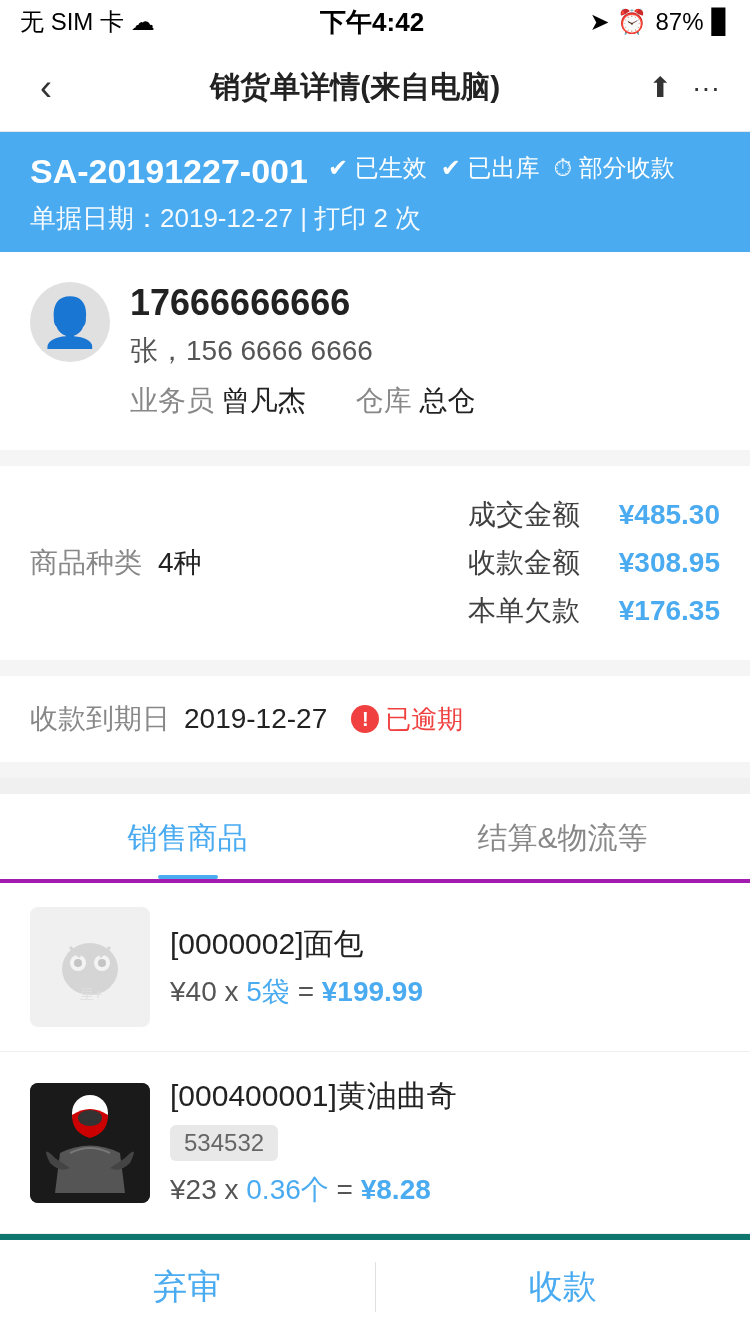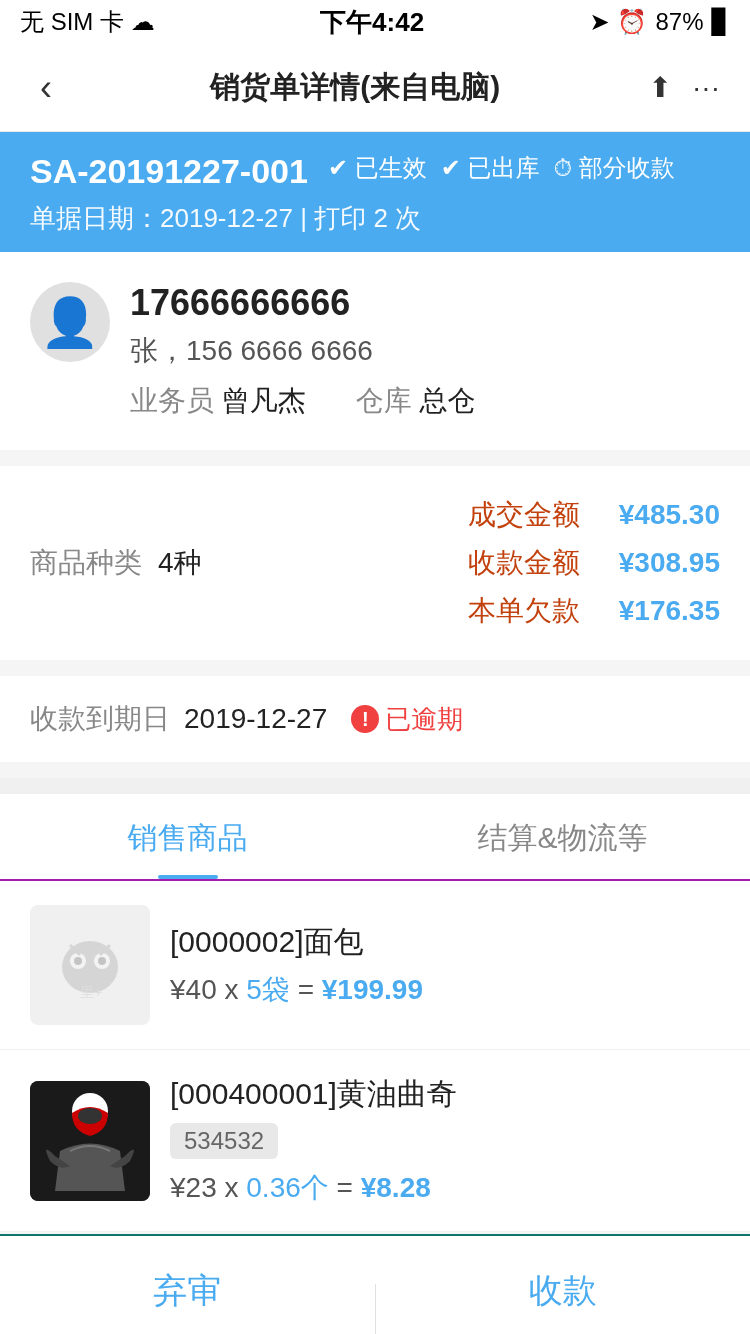--- a/index.html
+++ b/index.html
@@ -162,21 +162,21 @@
       gap: 10px;
       text-align: right;
     }
     .stats-row {
       display: flex;
       justify-content: flex-end;
       align-items: center;
       gap: 20px;
       font-size: 28px;
     }
-    .stats-row-label { color: #c2410c; }
+    .stats-row-label { color: #404040; }
     .stats-row-value { color: #4AABF0; font-weight: 600; min-width: 120px; text-align: right; }
 
     
     .payment-due {
       background: #fff;
       padding: 24px 30px;
       display: flex;
       align-items: center;
       gap: 14px;
       font-size: 28px;
@@ -208,21 +208,21 @@
     
     .section-divider {
       height: 16px;
       background: #f0f0f0;
     }
 
     
     .tabs {
       background: #fff;
       display: flex;
-      border-bottom: 2px solid #a21caf;
+      border-bottom: 4px solid #a21caf;
     }
     .tab {
       flex: 1;
       text-align: center;
       padding: 24px 0 20px;
       font-size: 30px;
       color: #888;
       position: relative;
       cursor: pointer;
     }
@@ -298,23 +298,23 @@
     .price-total { color: #4AABF0; font-weight: 700; }
 
     
     .bottom-bar {
       position: fixed;
       bottom: 0;
       left: 0;
       width: 750px;
       height: 100px;
       background: #fff;
-      border-top: 2px solid #0f766e;
-      display: flex;
-      align-items: flex-end;
+      border-top: 6px solid #0f766e;
+      display: flex;
+      align-items: center;
     }
     .bottom-btn {
       flex: 1;
       text-align: center;
       font-size: 34px;
       font-weight: 500;
       cursor: pointer;
       padding: 20px 0;
     }
     .btn-cancel { color: #4AABF0; }

